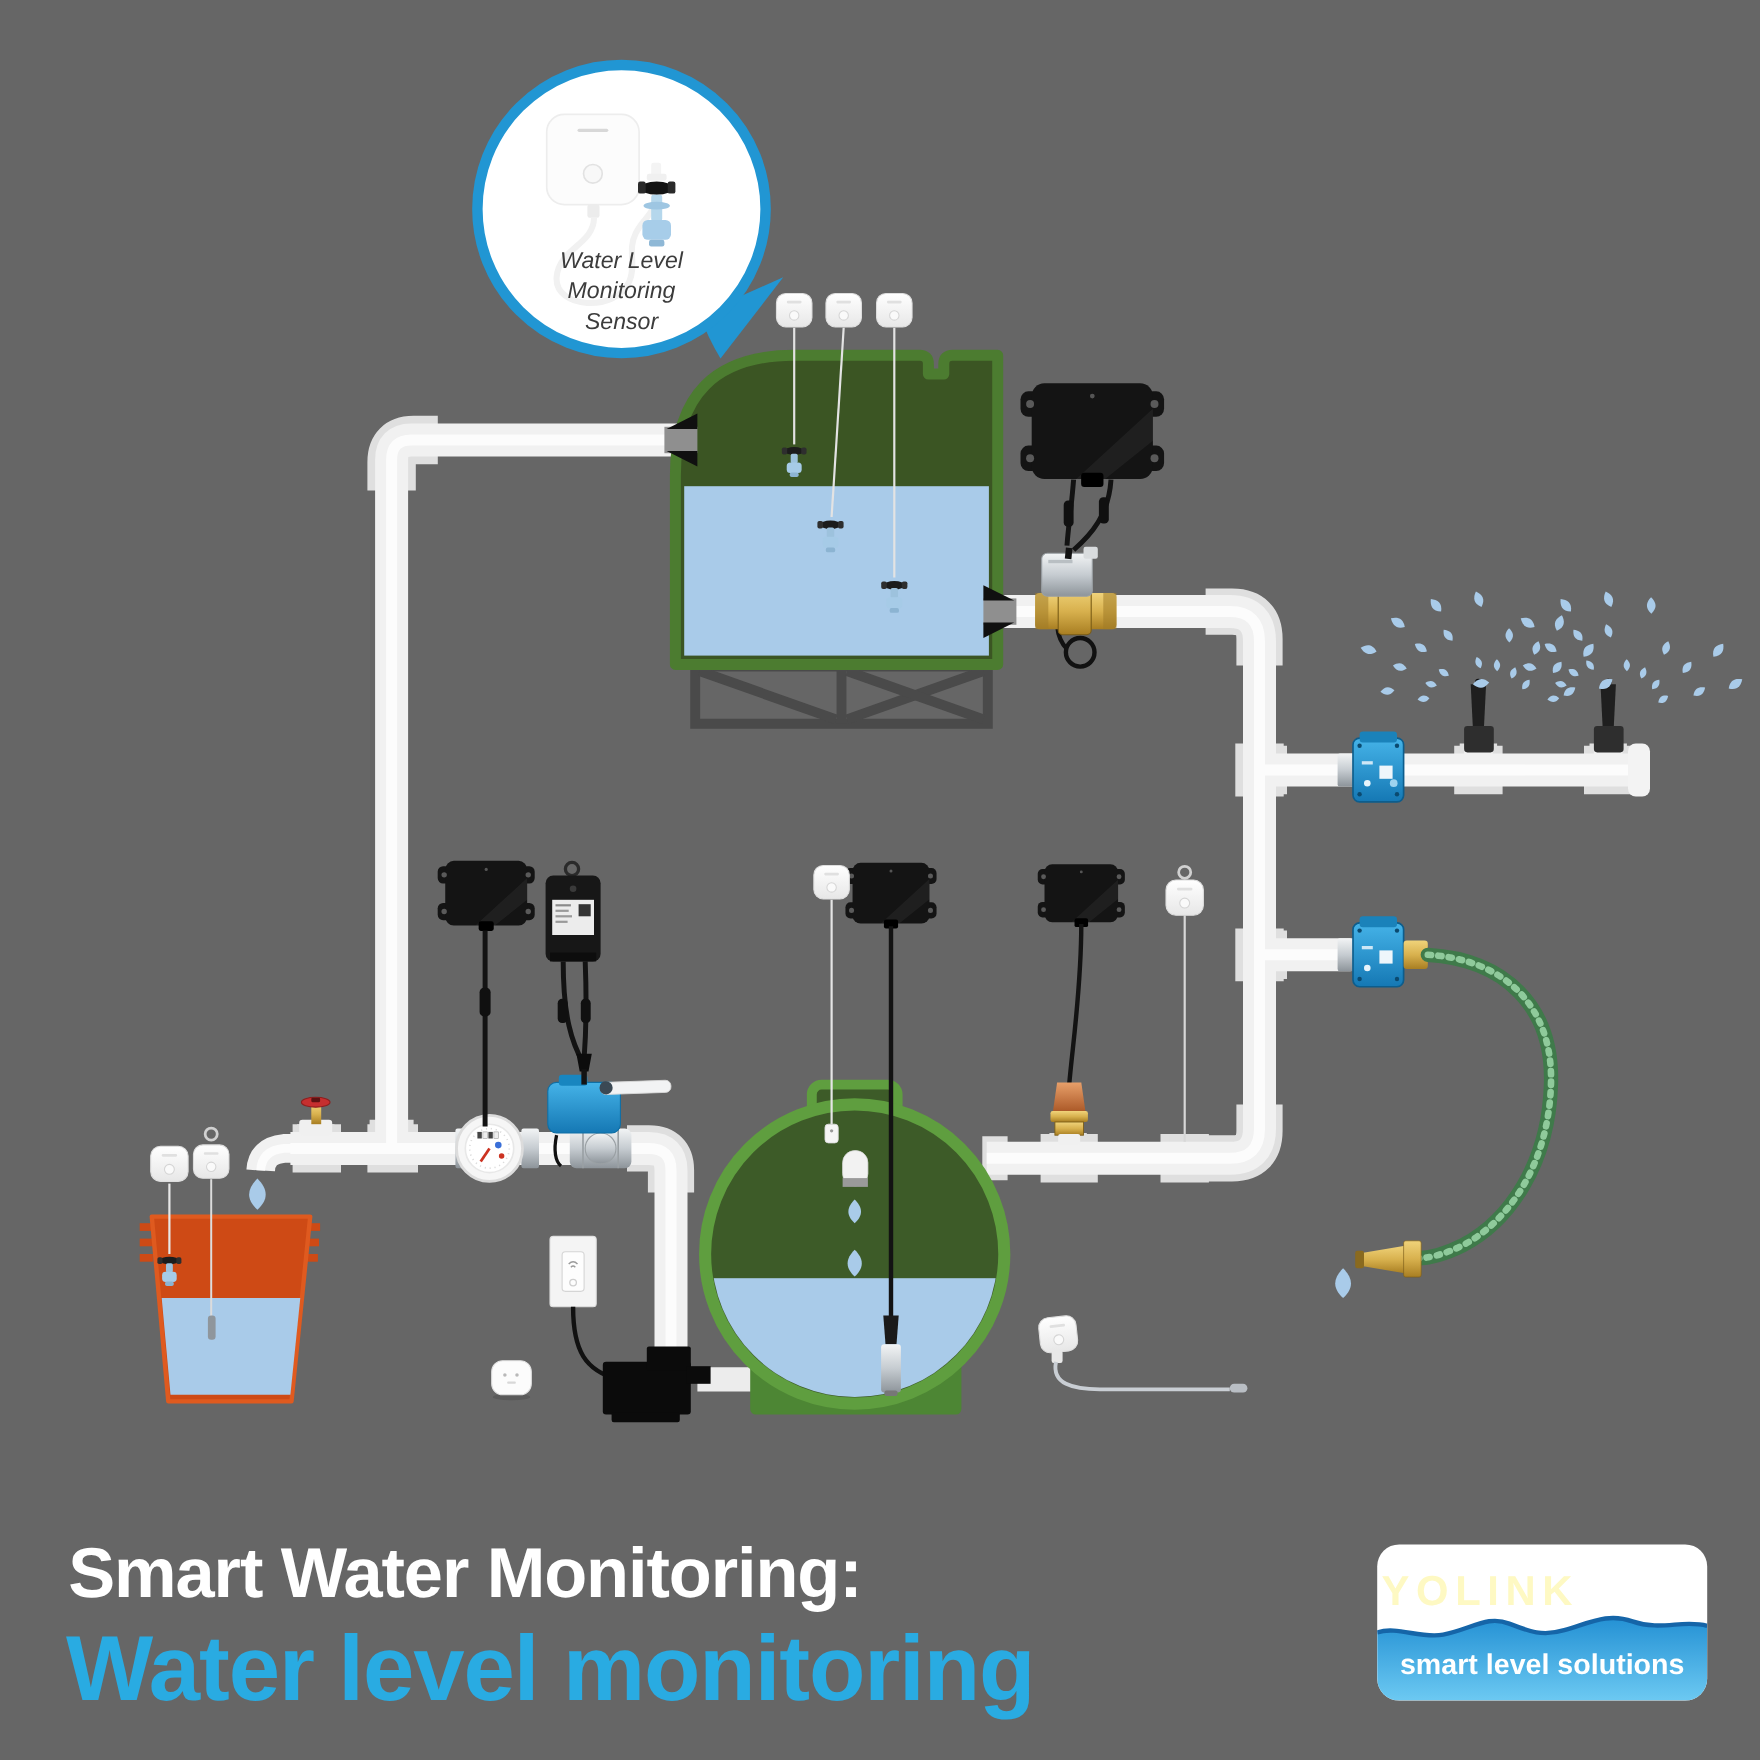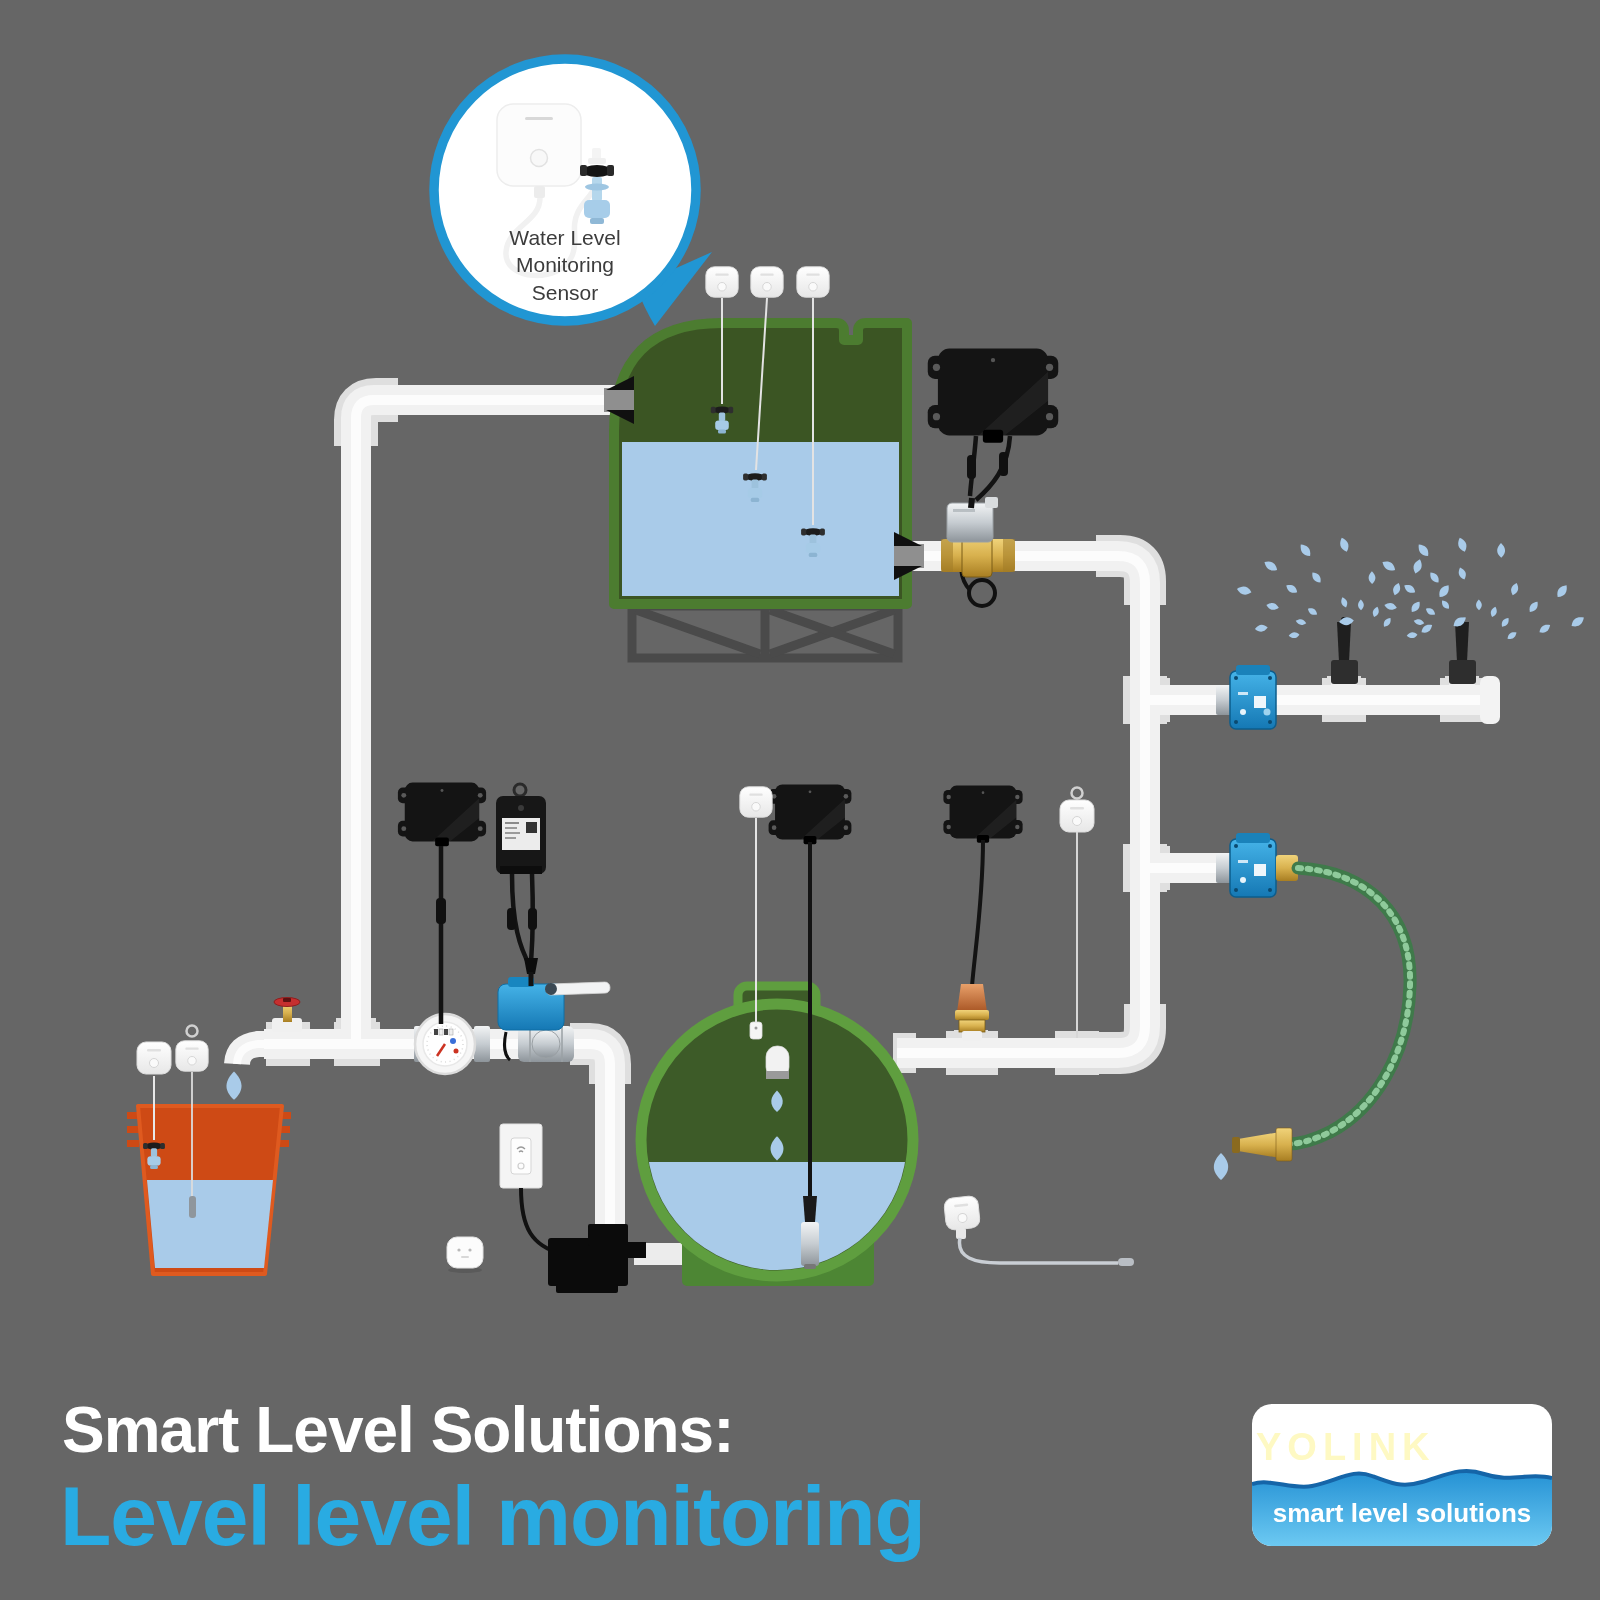--- a/index.html
+++ b/index.html
@@ -1,21 +1,21 @@
 <!DOCTYPE html>
 <html><head>
 <meta charset="utf-8">
 <style>
   html,body{margin:0;padding:0;background:#666666;}
   #stage{position:relative;width:1600px;height:1600px;overflow:hidden;background:#666666;
          font-family:"Liberation Sans",sans-serif;}
   #art{position:absolute;left:0;top:0;}
   .overlay{position:absolute;line-height:1;}
   .callout-label{left:465px;top:224px;width:200px;text-align:center;
-      font-size:21px;line-height:1.3;color:#3c3c3c;white-space:pre-line;}
+      font-size:21px;line-height:1.3;color:#3c3c3c;white-space:pre-line;font-style:italic;}
   .title1{left:62px;top:1398px;font-size:64px;font-weight:700;color:#ffffff;letter-spacing:-1px;}
   .title2{left:60px;top:1474px;font-size:84px;font-weight:700;color:#29abe2;letter-spacing:-1px;}
   .brand{left:1252px;top:1428px;width:300px;font-size:38px;font-weight:700;
       color:#fef9c3;letter-spacing:6px;padding-left:4px;box-sizing:border-box;}
   .tagline{left:1252px;top:1500px;width:300px;text-align:center;font-size:26px;font-weight:700;color:#ffffff;}
 </style>
 </head>
 <body>
 
 <div id="stage">
@@ -485,17 +485,17 @@
   <g clip-path="url(#badgeClip)">
     <path d="M 1252 1484 C 1270 1478 1292 1490 1312 1486 C 1338 1481 1352 1468 1372 1476 C 1390 1483 1402 1488 1422 1482 C 1446 1475 1462 1466 1484 1474 C 1510 1483 1530 1472 1552 1478 L 1552 1546 L 1252 1546 Z" fill="url(#gWater)"></path>
     <path d="M 1252 1484 C 1270 1478 1292 1490 1312 1486 C 1338 1481 1352 1468 1372 1476 C 1390 1483 1402 1488 1422 1482 C 1446 1475 1462 1466 1484 1474 C 1510 1483 1530 1472 1552 1478" stroke="#1565a8" stroke-width="4" fill="none"></path>
   </g>
 </g>
 </svg>
 
 <div class="overlay callout-label">Water Level
 Monitoring
 Sensor</div>
-<div class="overlay title1">Smart Level Solutions:</div>
-<div class="overlay title2">Level level monitoring</div>
+<div class="overlay title1">Smart Water Monitoring:</div>
+<div class="overlay title2">Water level monitoring</div>
 <div class="overlay brand">YOLINK</div>
 <div class="overlay tagline">smart level solutions</div>
 </div>
 
 </body></html>

